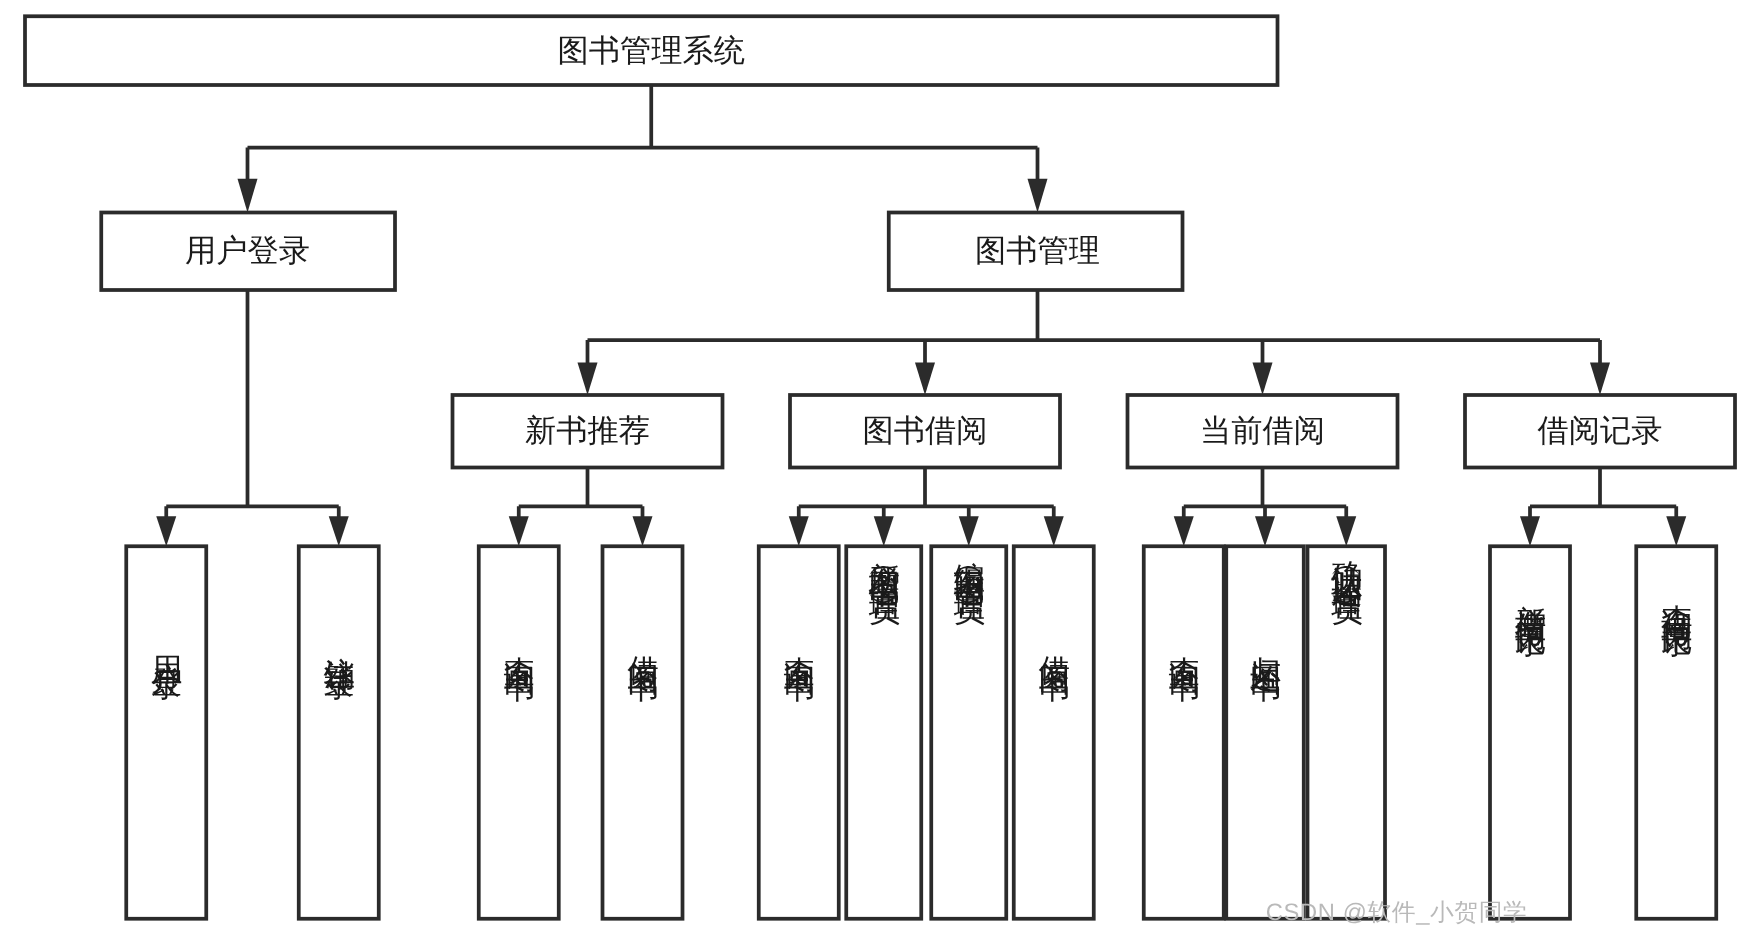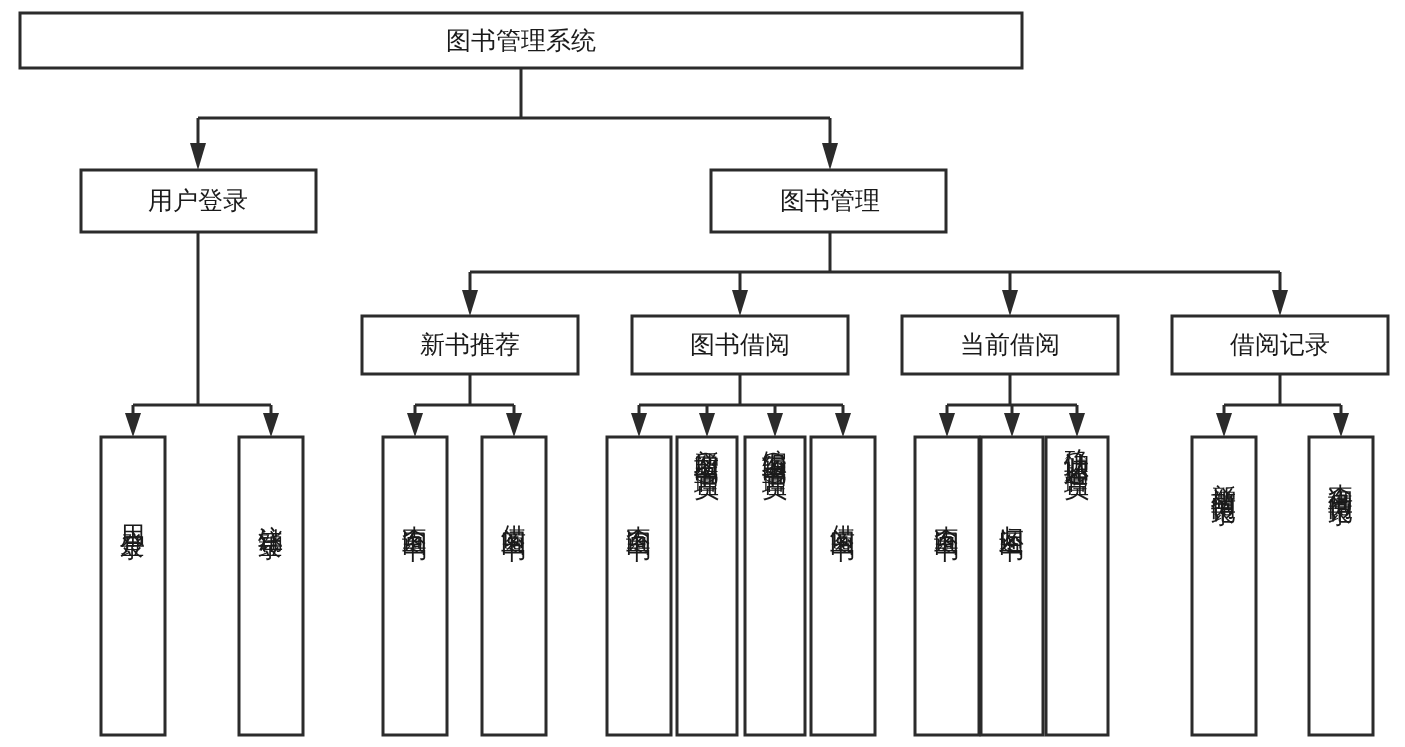--- a/index.html
+++ b/index.html
@@ -233,14 +233,15 @@
       <rect class="node-box" x="1192" y="437" width="64" height="298"></rect>
       <text class="leaf-label" x="1224" y="475" text-anchor="middle">新增借阅记录</text>
     </g>
     <g>
       <rect class="node-box" x="1309" y="437" width="64" height="298"></rect>
       <text class="leaf-label" x="1341" y="475" text-anchor="middle">查询借阅记录</text>
     </g>
 
   </svg>
 
+  <div class="watermark">CSDN @软件_小贺同学</div>
 
 </div>
 
 </body></html>

